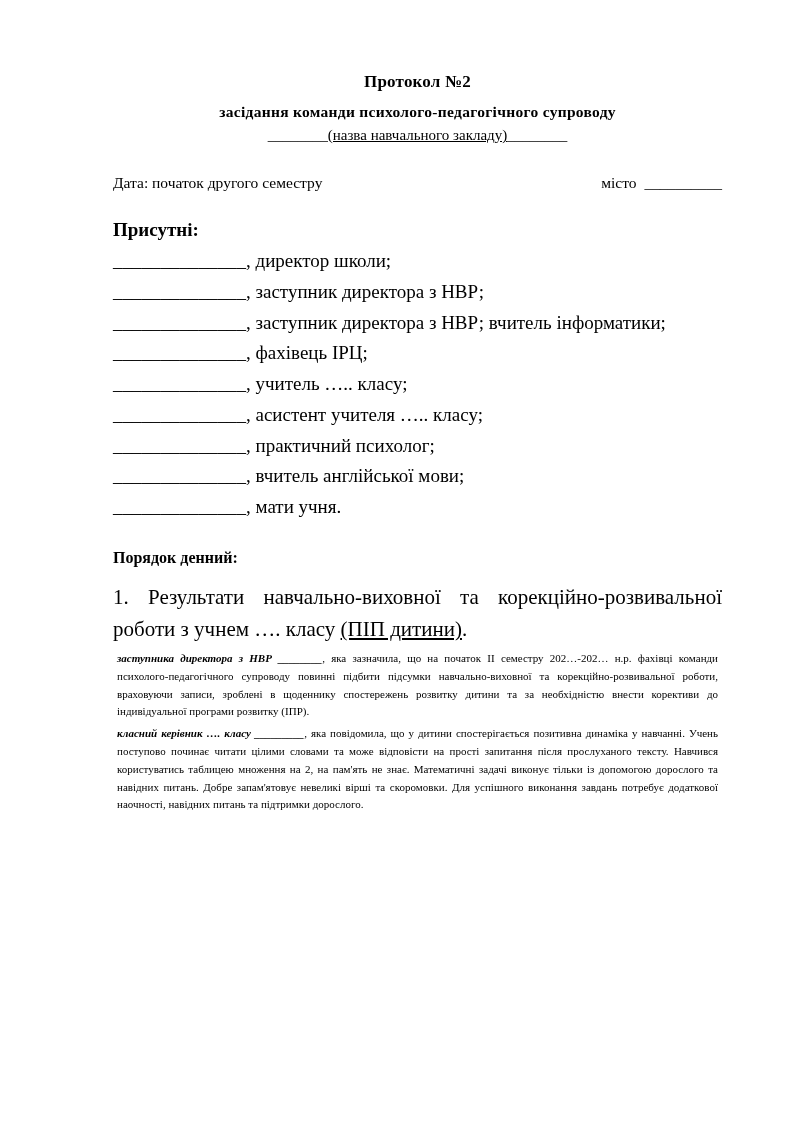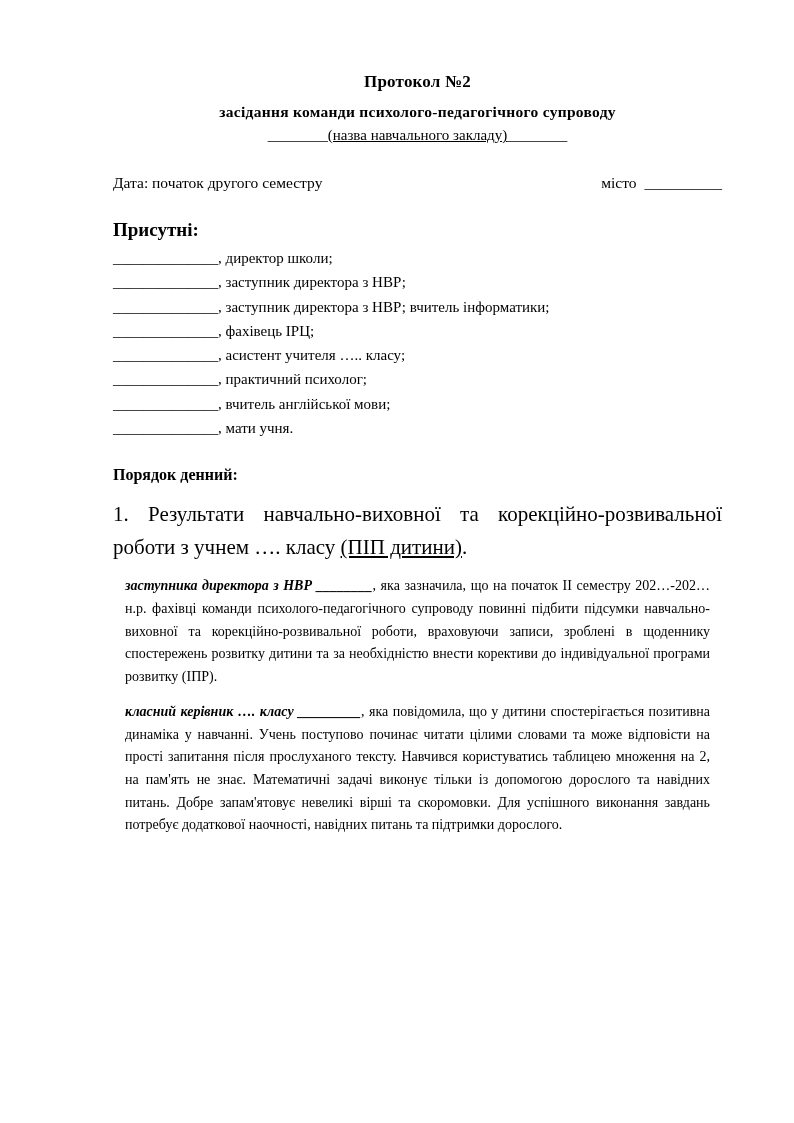--- a/index.html
+++ b/index.html
@@ -53,21 +53,21 @@
   .date-row .city {
     margin-right: 8px;
   }
   .section-head {
     font-weight: bold;
     font-size: 19px;
     margin-top: 27px;
     margin-bottom: 5px;
   }
   .attendee {
-    font-size: 15px;
+    font-size: 19px;
     line-height: 1.62;
     white-space: pre;
   }
   .agenda-head {
     font-weight: bold;
     font-size: 16px;
     margin-top: 26px;
     margin-bottom: 14px;
   }
   .agenda-item {
@@ -78,25 +78,25 @@
   .agenda-item .u {
     text-decoration: underline;
   }
   .heard-head {
     font-weight: bold;
     font-size: 16.5px;
     margin-top: 24px;
     margin-bottom: 7px;
   }
   .para {
-    font-size: 14px;
+    font-size: 11px;
     line-height: 1.62;
     text-align: justify;
     text-justify: inter-word;
-    margin: 12px;
+    margin: 4px;
   }
   .role {
     font-weight: bold;
     font-style: italic;
   }
   .blank {
     letter-spacing: 0px;
   }
 </style>
 </head>
@@ -114,20 +114,21 @@
     <div>Дата: початок другого семестру</div>
     <div><span class="city">місто</span><span class="blank">__________</span></div>
   </div>
 
   <div class="section-head">Присутні:</div>
 
   <div class="attendee">______________, директор школи;</div>
   <div class="attendee">______________, заступник директора з НВР;</div>
   <div class="attendee">______________, заступник директора з НВР; вчитель інформатики;</div>
   <div class="attendee">______________, фахівець ІРЦ;</div>
+  <div class="attendee">______________, учитель ….. класу;</div>
   <div class="attendee">______________, асистент учителя ….. класу;</div>
   <div class="attendee">______________, практичний психолог;</div>
   <div class="attendee">______________, вчитель англійської мови;</div>
   <div class="attendee">______________, мати учня.</div>
 
   <div class="agenda-head">Порядок денний:</div>
   <div class="agenda-item"><span>1. Результати навчально-виховної та корекційно-розвивальної роботи з учнем …. класу </span><span class="u">(ПІП дитини)</span><span>.</span></div>
 
   <p class="para"><span class="role">заступника  директора  з  НВР  ________</span><span>, яка зазначила, що на початок ІІ семестру 202…-202… н.р. фахівці команди психолого-педагогічного супроводу повинні підбити підсумки навчально-виховної та корекційно-розвивальної роботи, враховуючи записи, зроблені в щоденнику спостережень розвитку дитини та за необхідністю внести корективи до індивідуальної програми розвитку (ІПР).</span></p>
 

